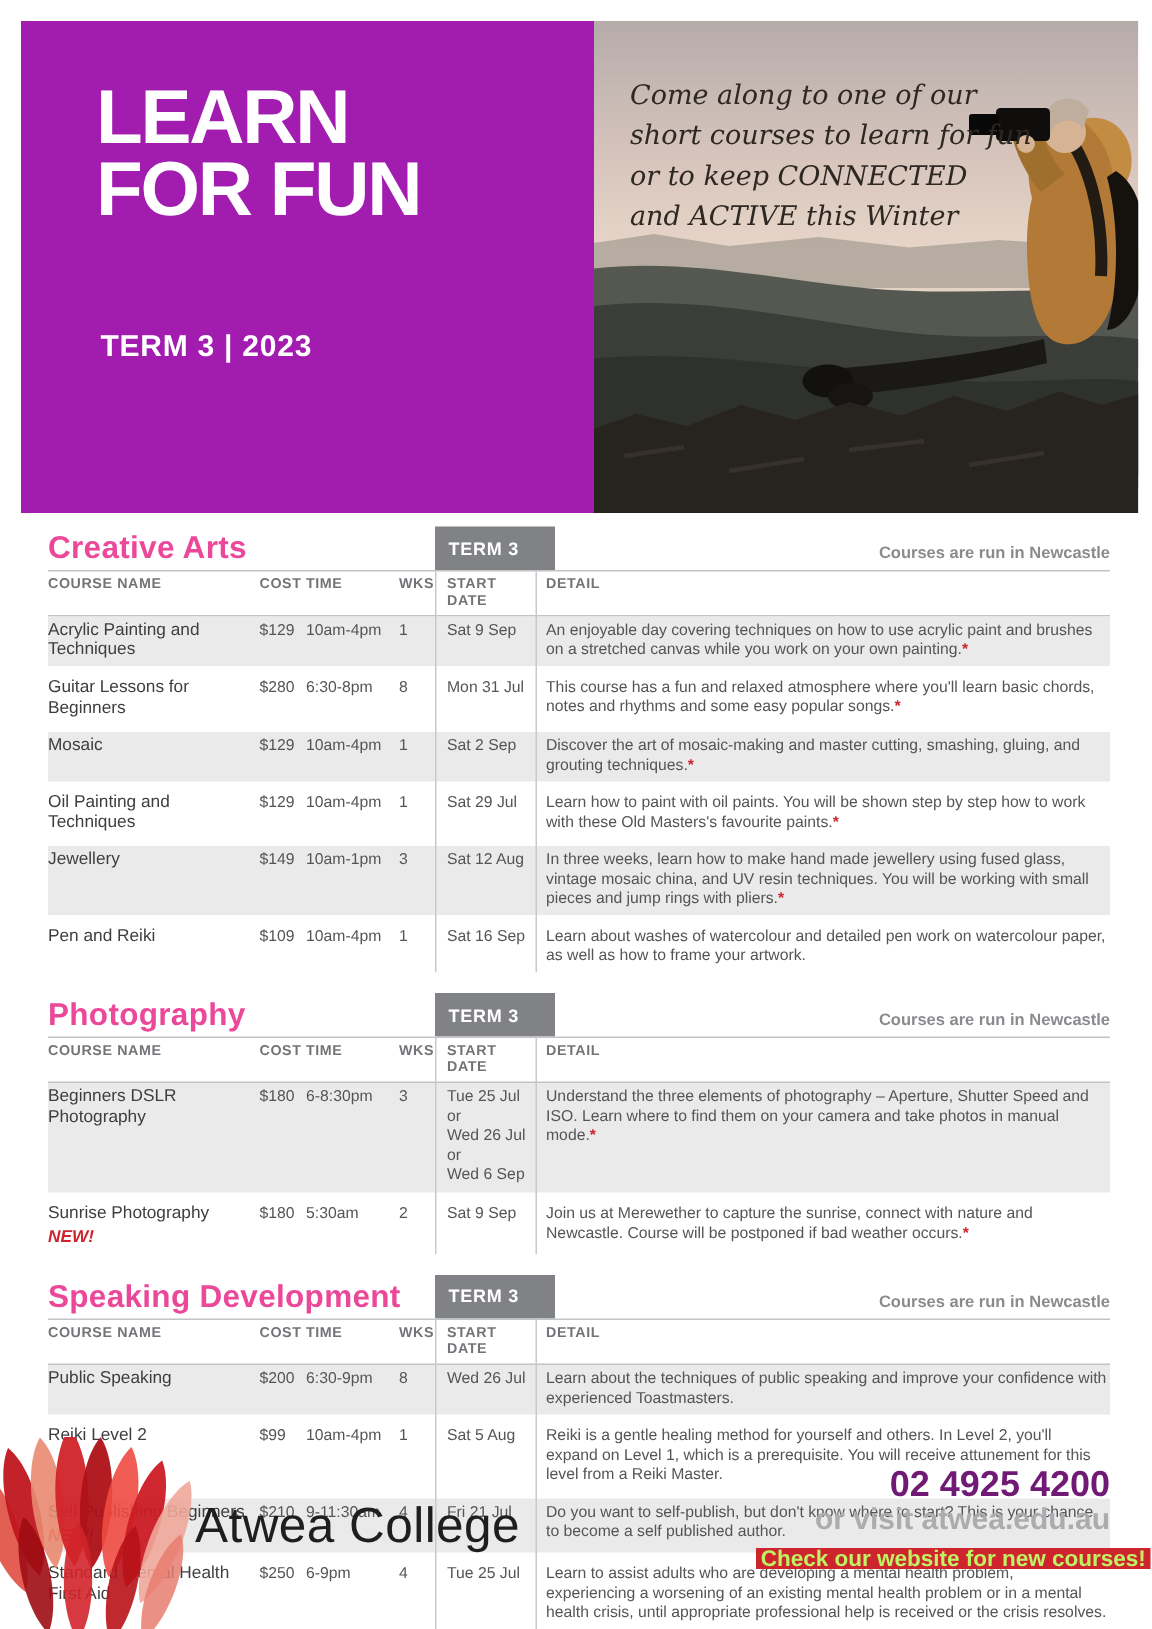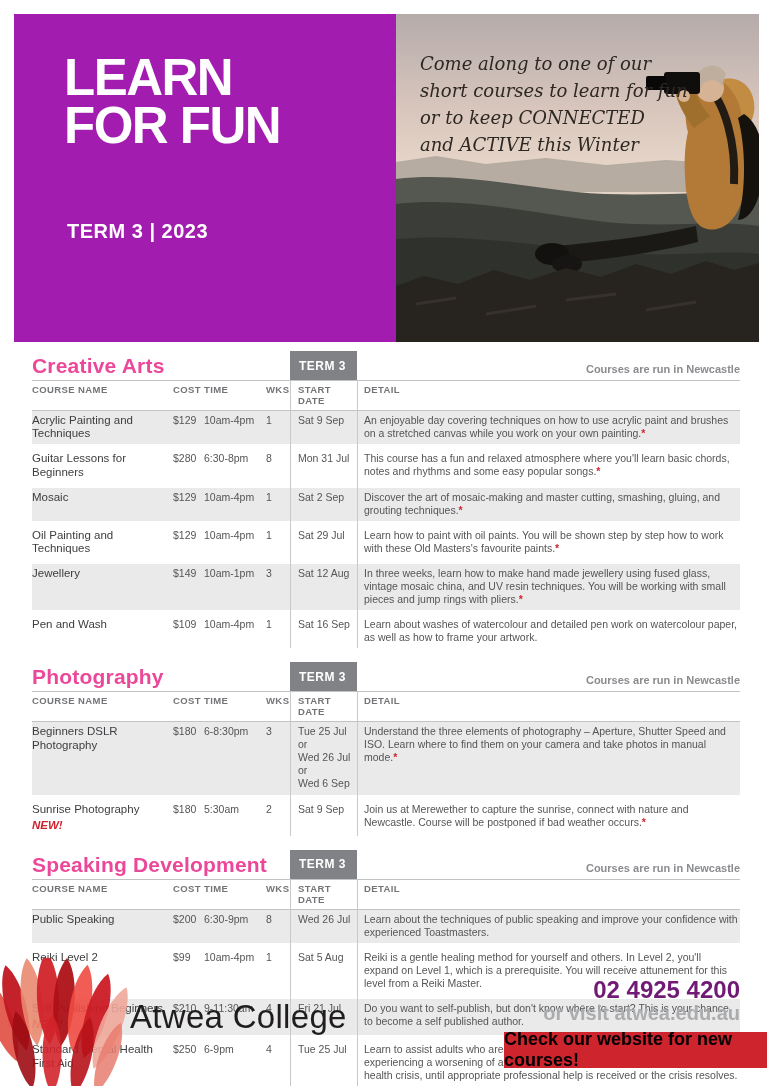--- a/index.html
+++ b/index.html
@@ -16,21 +16,21 @@
   .hero-photo svg{position:absolute;left:0;top:0;}
   .hero-quote{position:absolute;left:24px;top:36px;font-family:"DejaVu Serif",serif;
               font-style:italic;font-size:18px;line-height:1.5;color:#2e2822;}
 
   
   .main{position:absolute;left:32px;top:350px;width:708px;}
   .section{margin-bottom:8px;}
   .section-head{position:relative;height:30px;}
   .section-title{margin:0;color:#ec4899;font-size:21px;font-weight:bold;letter-spacing:0.2px;
                  position:absolute;left:0;bottom:2px;}
-  .badge{position:absolute;left:258px;bottom:0;width:67px;height:29px;background:#808285;
+  .badge{position:absolute;left:258px;bottom:0;width:80px;height:29px;background:#808285;
          color:#fff;font-size:12px;font-weight:bold;letter-spacing:0.5px;
          display:flex;align-items:center;padding-left:9px;box-sizing:border-box;}
   .run-note{position:absolute;right:0;bottom:5px;color:#8a8b8e;font-size:11px;font-weight:bold;}
 
   .table{position:relative;display:flow-root;}
   .vline{position:absolute;top:0;bottom:5px;width:1px;background:#c8c9cb;}
   .v1{left:258px;} .v2{left:325px;}
   .trow{display:grid;grid-template-columns:141px 31px 62px 24px 67px 1fr;}
   .thead{border-top:1px solid #c2c3c5;border-bottom:1px solid #c2c3c5;
          padding:3px 0 4px;color:#737477;font-size:9.5px;font-weight:bold;letter-spacing:0.4px;}
@@ -42,22 +42,22 @@
   .c-detail{padding-left:7px;padding-right:2px;}
   .new-label{color:#ce242e;font-weight:bold;font-style:italic;font-size:11.5px;margin-top:3px;}
   .ast{color:#ce242e;font-weight:bold;}
 
   
   .footer{position:absolute;left:0;bottom:0;width:768px;height:132px;}
   .petals{position:absolute;left:-4px;bottom:-2px;}
   .logo-text{position:absolute;left:130px;top:44px;font-size:33px;color:#201d1e;letter-spacing:0.3px;}
   .phone{position:absolute;right:28px;top:22px;font-size:24px;font-weight:bold;color:#701a75;}
   .website{position:absolute;right:28px;top:48px;font-size:20px;font-weight:bold;color:#aaacae;}
-  .banner{position:absolute;right:1px;top:78px;width:263px;height:36px;background:#ce242e;
-          color:#000000;font-size:18px;font-weight:bold;display:flex;align-items:center;
+  .banner{position:absolute;right:1px;top:78px;width:263px;height:14px;background:#ce242e;
+          color:#bef264;font-size:15px;font-weight:bold;display:flex;align-items:center;
           justify-content:center;}
 </style>
 </head>
 <body>
 
 <div id="page">
 
   <div class="hero-red">
     <div class="hero-title">
         <div>LEARN</div>
@@ -173,21 +173,21 @@
     <div class="c-cost">$149</div>
     <div class="c-time">10am-1pm</div>
     <div class="c-wks">3</div>
     <div class="c-date">
                 <div>Sat 12 Aug</div>
               </div>
     <div class="c-detail">In three weeks, learn how to make hand made jewellery using fused glass, vintage mosaic china, and UV resin techniques. You will be working with small pieces and jump rings with pliers.<span class="ast">*</span></div>
   </div>
 
   <div class="trow body">
-    <div class="c-name"><span>Pen and Wash</span></div>
+    <div class="c-name"><span>Pen and Reiki</span></div>
     <div class="c-cost">$109</div>
     <div class="c-time">10am-4pm</div>
     <div class="c-wks">1</div>
     <div class="c-date">
                 <div>Sat 16 Sep</div>
               </div>
     <div class="c-detail">Learn about washes of watercolour and detailed pen work on watercolour paper, as well as how to frame your artwork.</div>
   </div>
 </div>
     </div>

